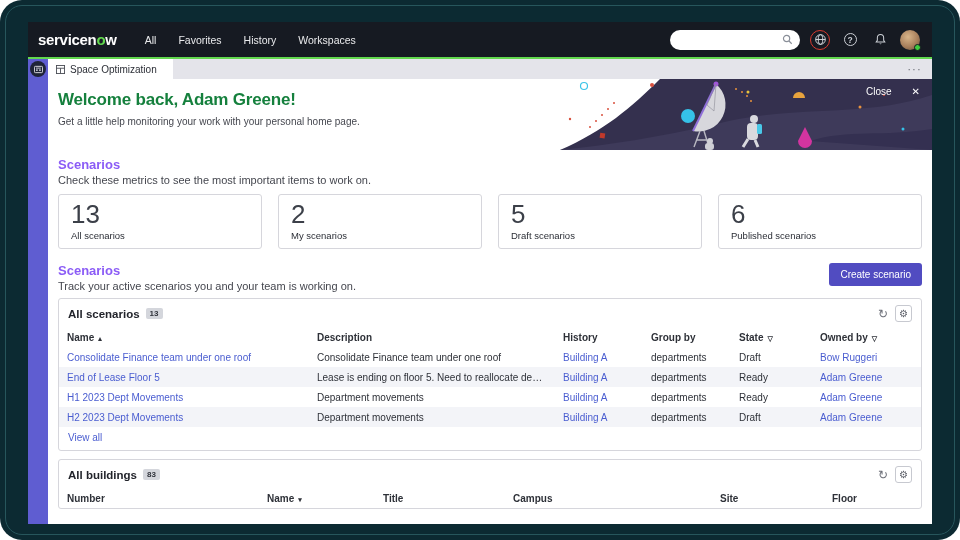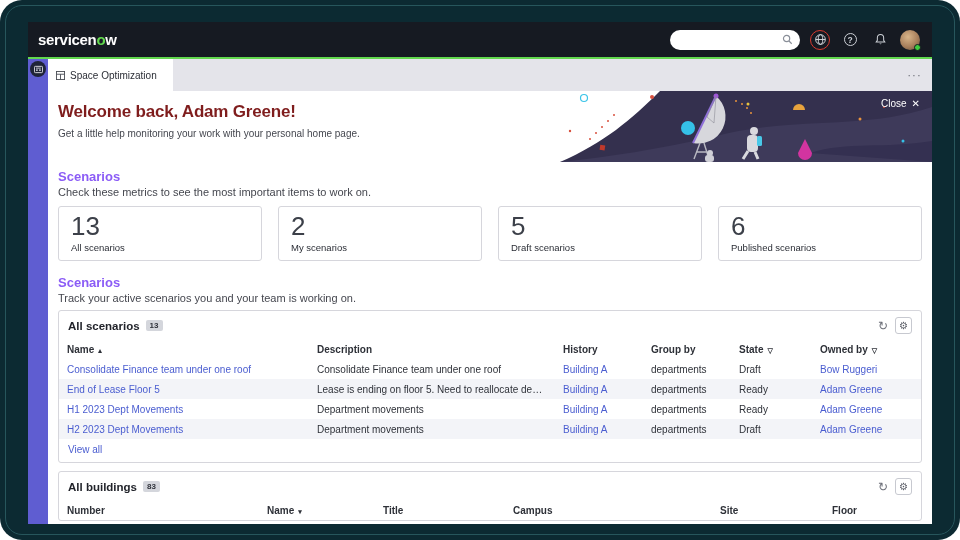--- a/index.html
+++ b/index.html
@@ -24,33 +24,33 @@
   .avatar { position:relative; width:20px; height:20px; border-radius:50%; background:radial-gradient(circle at 40% 35%, #d9b58a 0%, #a87f5c 55%, #5d4a3a 100%); cursor:pointer; }
   .presence { position:absolute; right:-1px; bottom:-1px; width:7px; height:7px; background:#3ecb3e; border:1.5px solid #161a22; border-radius:50%; }
   .green-line { height:2px; background:#62d84e; flex:0 0 auto; }
 
   
   .body-row { flex:1; display:flex; min-height:0; }
   .rail { width:20px; background:#5f5dd1; display:flex; flex-direction:column; align-items:center; padding-top:2px; flex:0 0 auto; }
   .rail-circle { width:16px; height:16px; border-radius:50%; background:#1f2438; display:flex; align-items:center; justify-content:center; cursor:pointer; }
   .main-col { flex:1; display:flex; flex-direction:column; min-width:0; }
 
-  .tabbar { height:32px; background:#e4e4ea; display:flex; align-items:stretch; flex:0 0 auto; }
+  .tabbar { height:20px; background:#e4e4ea; display:flex; align-items:stretch; flex:0 0 auto; }
   .tab { background:#fff; display:flex; align-items:center; gap:5px; padding:0 16px 0 8px; font-size:10px; color:#2b2e36; cursor:pointer; }
   .tab-more { margin-left:auto; align-self:center; padding:0 10px; color:#5a5d66; font-size:10px; letter-spacing:1.5px; cursor:pointer; }
 
   .content { flex:1; background:#fff; overflow:hidden; position:relative; }
 
   
   .banner { position:relative; height:71px; background:#fff; overflow:hidden; }
   .banner-art { position:absolute; inset:0; width:100%; height:100%; }
   .banner-text { position:absolute; left:10px; top:11px; z-index:2; }
-  .banner-title { font-size:17px; font-weight:700; color:#7f1d1d; letter-spacing:-0.2px; }
+  .banner-title { font-size:17px; font-weight:700; color:#15803d; letter-spacing:-0.2px; }
   .banner-sub { font-size:10px; color:#45474f; margin-top:6px; }
-  .banner-close { position:absolute; top:7px; right:12px; z-index:3; color:#fff; font-size:10px; cursor:pointer; display:flex; gap:5px; align-items:center;margin-left:12px; }
+  .banner-close { position:absolute; top:7px; right:12px; z-index:3; color:#fff; font-size:10px; cursor:pointer; display:flex; gap:20px; align-items:center;margin-left:12px; }
 
   
   .section-head { padding:7px 10px 3px; }
   .section-title { font-size:13px; font-weight:700; color:#8b5cf6; }
   .section-sub { font-size:11px; color:#45474f; margin-top:2px; }
 
   .cards-row { display:flex; gap:16px; padding:5px 10px 10px; }
   .metric-card { flex:1; background:#fff; border:1px solid #d6d6dc; border-radius:3px; padding:5px 12px 7px; height:55px; cursor:pointer; }
   .metric-value { font-size:26px; font-weight:300; color:#3c4049; line-height:1.15; }
   .metric-label { font-size:9.5px; color:#2b2e36; }
@@ -75,20 +75,26 @@
   .view-all { display:inline-block; font-size:10px; color:#4a5dd0; padding:5px 9px 7px; cursor:pointer; text-decoration:none; }
 </style>
 </head>
 <body>
 
 <div class="frame">
   <div class="window">
 
     <header class="topnav">
       <div class="logo"><span>servicen</span><span class="green-o">o</span><span>w</span></div>
+      <nav>
+        <span>All</span>
+        <span>Favorites</span>
+        <span>History</span>
+        <span>Workspaces</span>
+      </nav>
       <div class="nav-right">
         <div class="searchbox">
           <input type="text" placeholder="" style="">
           <svg class="search-glyph" viewBox="0 0 12 12">
               <circle cx="5" cy="5" r="3.4" fill="none" stroke="#8a8f99" stroke-width="1.3"></circle>
               <line x1="7.6" y1="7.6" x2="10.6" y2="10.6" stroke="#8a8f99" stroke-width="1.3"></line>
             </svg>
         </div>
         <div class="globe-ring">
           <svg width="13" height="13" viewBox="0 0 14 14">
@@ -214,20 +220,21 @@
               <div class="metric-value">6</div>
               <div class="metric-label">Published scenarios</div>
             </div>
           </div>
 
           <div class="scen-head">
             <div>
               <div class="section-title">Scenarios</div>
               <div class="section-sub">Track your active scenarios you and your team is working on.</div>
             </div>
+            <button class="btn-primary">Create scenario</button>
           </div>
 
           <div class="table-card">
             <div class="table-card-head">
               <span class="table-card-title">All scenarios</span>
               <span class="count-badge">13</span>
               <span class="card-tools">
                 <span class="tool-refresh">↻</span>
                 <span class="tool-gear">⚙</span>
               </span>

